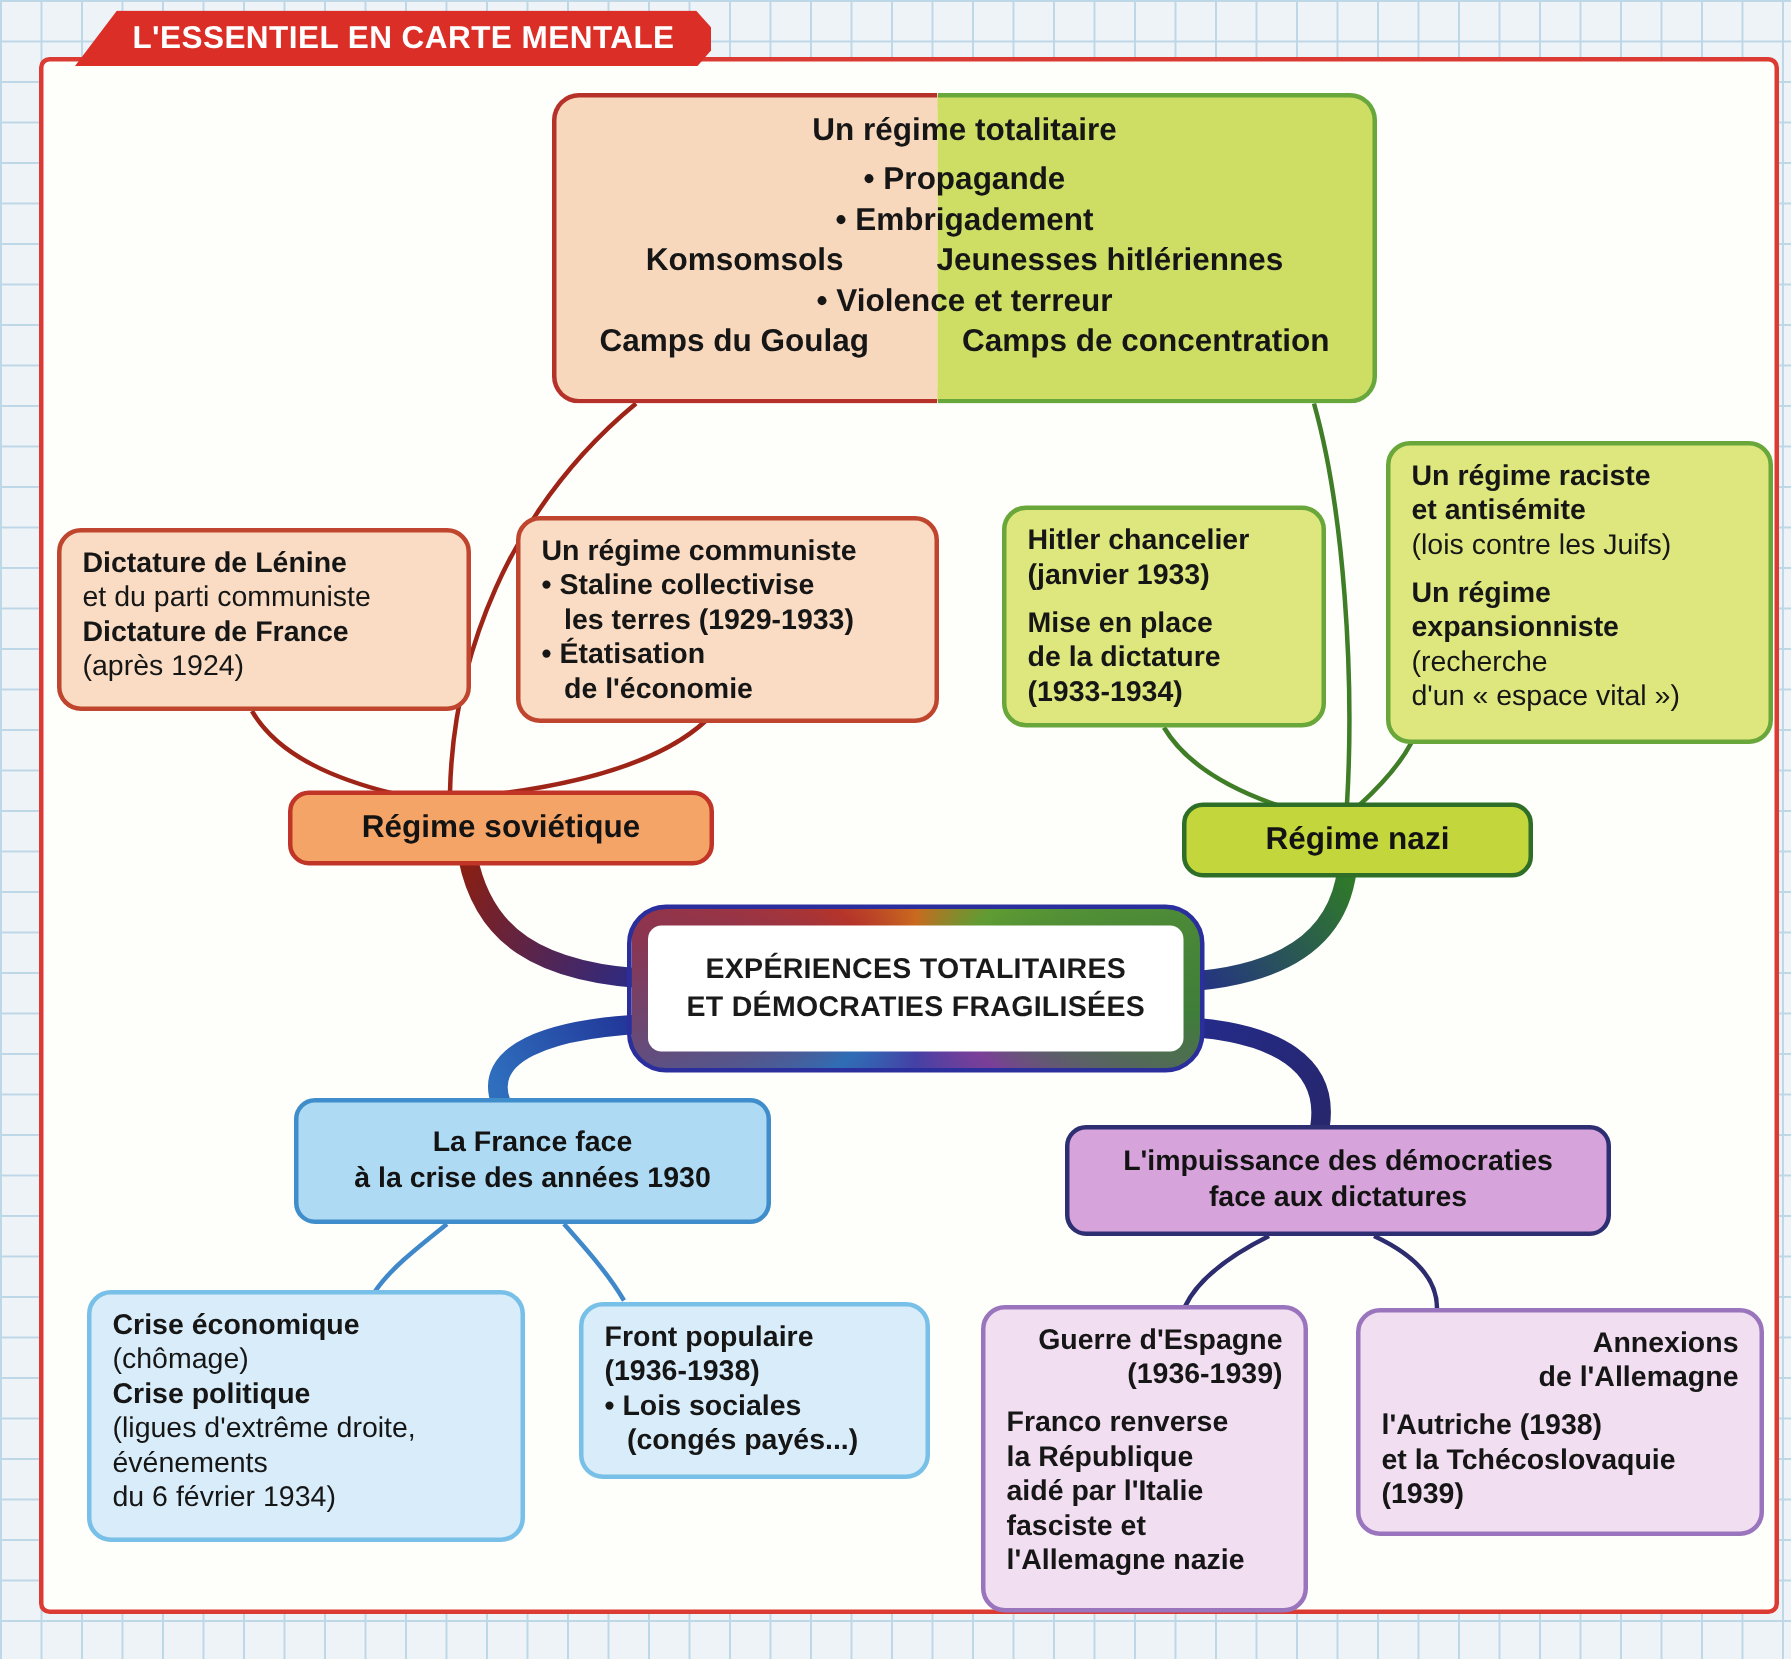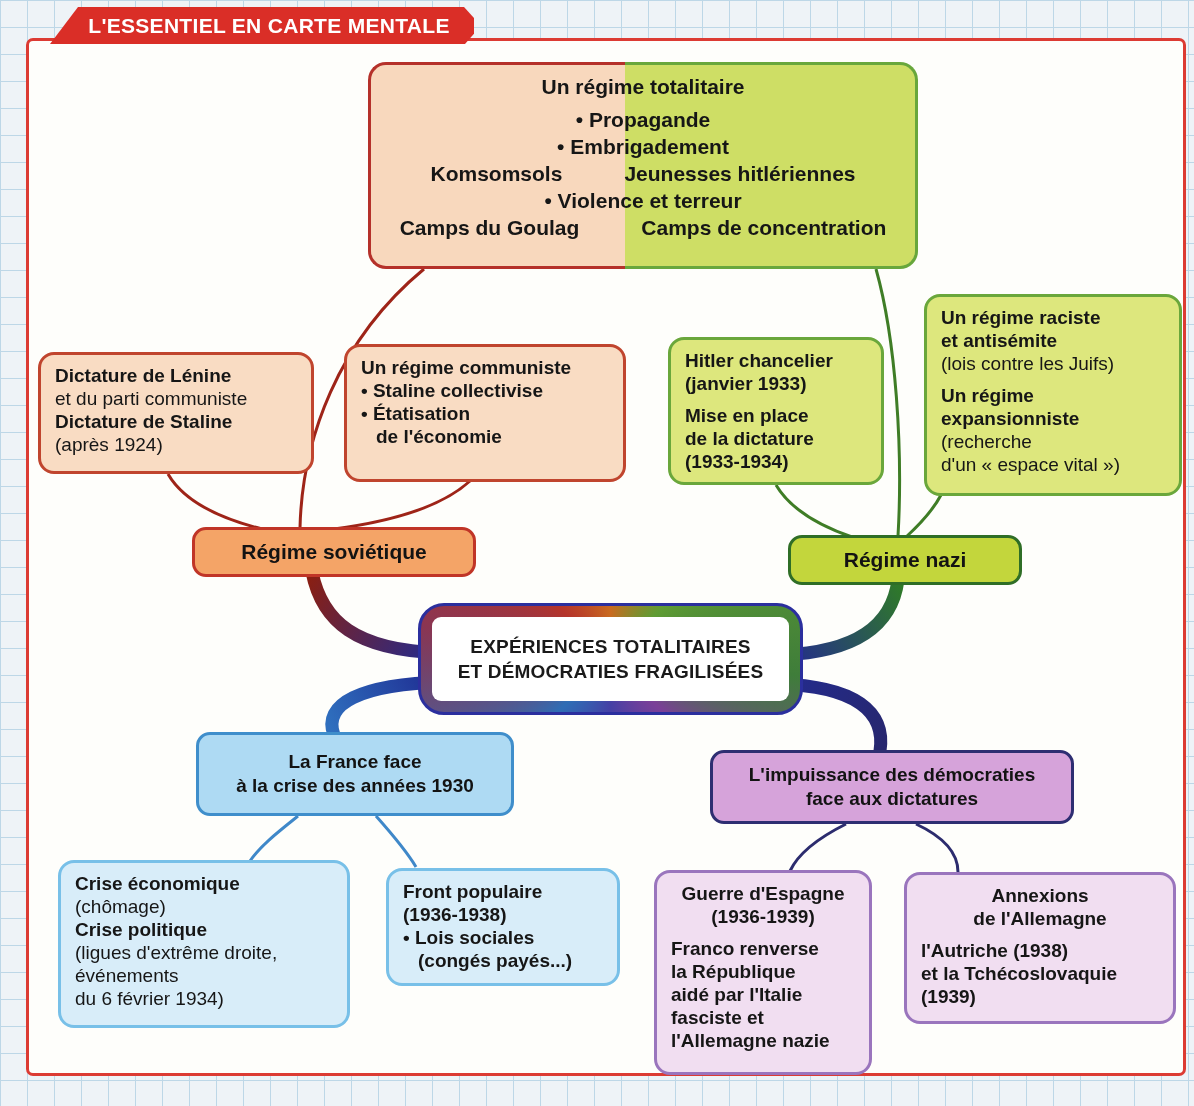--- a/index.html
+++ b/index.html
@@ -65,21 +65,21 @@
     background:conic-gradient(from 0deg,
       #c96a1f 0deg, #5f9c33 45deg, #3f7d3a 95deg, #7b3f98 135deg,
       #4540a5 180deg, #2f6db5 225deg, #8a3552 280deg, #b5342a 315deg, #c96a1f 360deg);
   }
   .center-inner{
     position:absolute; inset:11px; background:#ffffff; border-radius:9px;
     display:flex; flex-direction:column; align-items:center; justify-content:center;
     font-weight:bold; font-size:19px; line-height:25px; color:#1a1a1a; text-align:center;
     letter-spacing:.2px;
   }
-  .ctr{text-align:center;}
+  .ctr{text-align:right;}
 </style>
 </head>
 <body>
 
 <div class="page">
 
   <div class="panel"></div>
 
   <div class="banner">
     <span>L'ESSENTIEL EN CARTE MENTALE</span>
@@ -138,27 +138,28 @@
     <div>• Violence et terreur</div>
     <div class="pair">
       <span>Camps du Goulag</span>
       <span>Camps de concentration</span>
     </div>
   </div>
 
   <div class="box salmon" style="left:38px; top:352px; width:276px; height:122px;">
     <div class="b">Dictature de Lénine</div>
     <div class="r">et du parti communiste</div>
-    <div class="b">Dictature de Staline</div>
+    <div class="b">Dictature de France</div>
     <div class="r">(après 1924)</div>
   </div>
 
   <div class="box salmon" style="left:344px; top:344px; width:282px; height:138px;">
     <div class="b">Un régime communiste</div>
     <div class="b">• Staline collectivise</div>
+    <div class="b ind">les terres (1929-1933)</div>
     <div class="b">• Étatisation</div>
     <div class="b ind">de l'économie</div>
   </div>
 
   <div class="node node-soviet" style="left:192px; top:527px; width:284px; height:50px;">
     <span>Régime soviétique</span>
   </div>
 
   <div class="box green" style="left:668px; top:337px; width:216px; height:148px;">
     <div class="b">Hitler chancelier</div>

